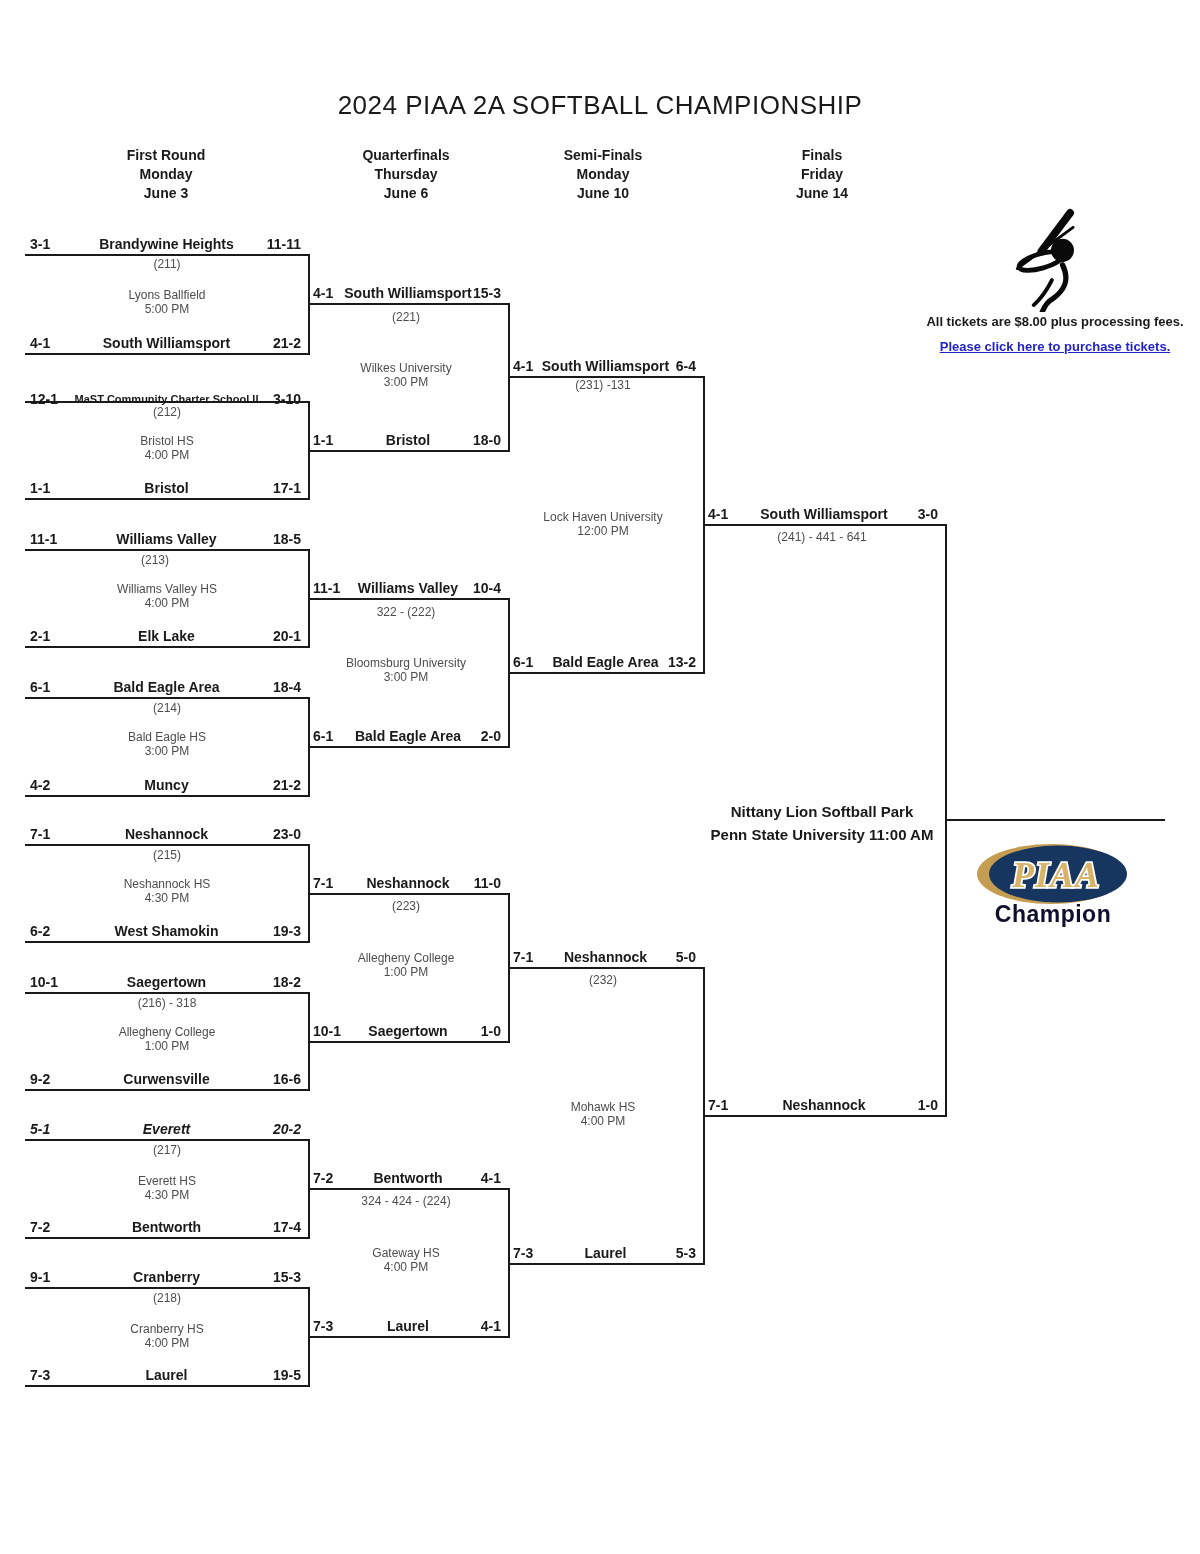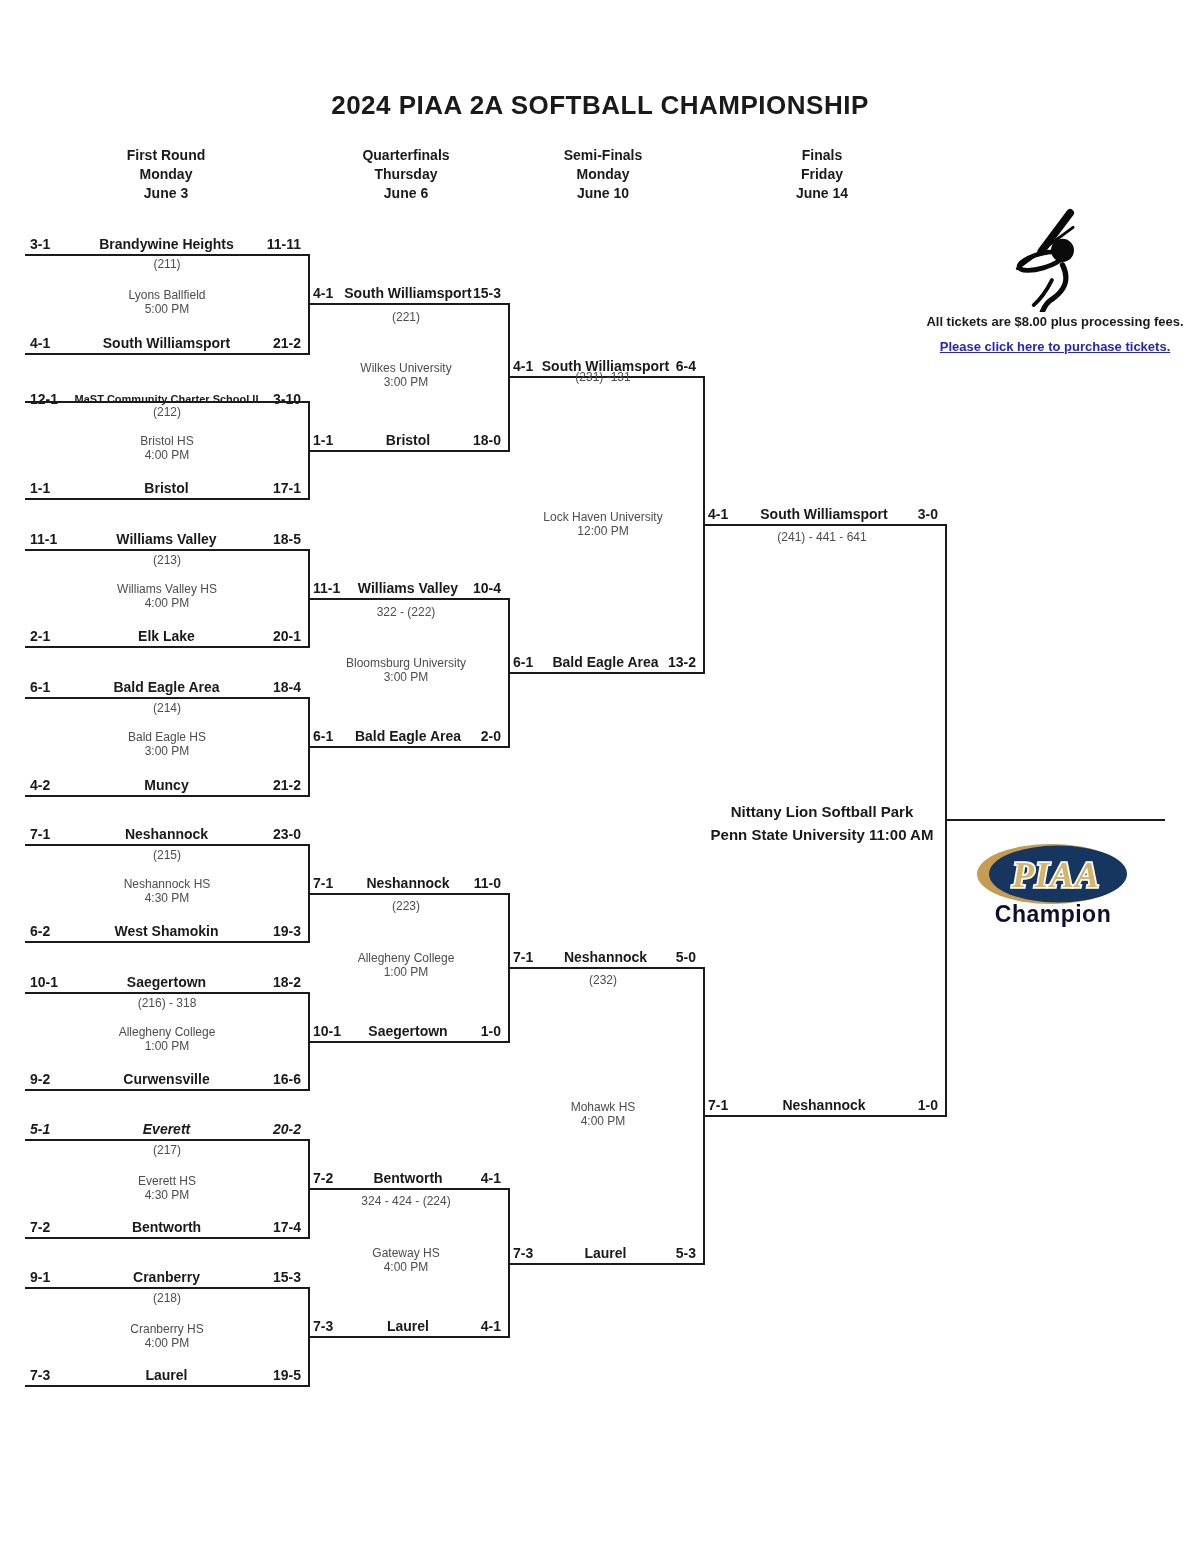--- a/index.html
+++ b/index.html
@@ -1,21 +1,21 @@
 <!DOCTYPE html>
 <html><head>
 <meta charset="utf-8">
 <style>
   html,body{margin:0;padding:0;background:#ffffff;}
   #stage{
     position:relative;width:1200px;height:1554px;background:#ffffff;
     font-family:"Liberation Sans","DejaVu Sans",sans-serif;color:#1a1a1a;overflow:hidden;
   }
   .title{position:absolute;left:0;top:90px;width:1200px;text-align:center;
-    font-size:26px;font-weight:bold;letter-spacing:0.5px;}
+    font-size:26px;font-weight:normal;letter-spacing:0.5px;}
   .round-header{position:absolute;width:200px;text-align:center;font-size:14px;
     font-weight:bold;line-height:19px;}
   .hline{position:absolute;height:2px;background:#1a1a1a;}
   .vline{position:absolute;width:2px;background:#1a1a1a;}
   .slot-label{position:absolute;height:19px;font-size:14px;font-weight:bold;line-height:19px;}
   .slot-label .seed{position:absolute;left:5px;bottom:0;}
   .slot-label .rec{position:absolute;right:7px;bottom:0;}
   .slot-label .team{position:absolute;left:0;right:0;bottom:0;text-align:center;}
   .slot-label .team.small{font-size:11px;}
   .note{position:absolute;text-align:center;font-size:12px;line-height:14px;color:#4d4d4d;}
@@ -284,21 +284,21 @@
       <div>Lyons Ballfield</div>
       <div>5:00 PM</div>
     </div>
     <div class="note" style="left: 57px; top: 405px; width: 220px;">
       <div>(212)</div>
     </div>
     <div class="note" style="left: 57px; top: 434px; width: 220px;">
       <div>Bristol HS</div>
       <div>4:00 PM</div>
     </div>
-    <div class="note" style="left: 57px; top: 553px; width: 220px;">
+    <div class="note" style="left: 45px; top: 553px; width: 220px;">
       <div>(213)</div>
     </div>
     <div class="note" style="left: 57px; top: 582px; width: 220px;">
       <div>Williams Valley HS</div>
       <div>4:00 PM</div>
     </div>
     <div class="note" style="left: 57px; top: 701px; width: 220px;">
       <div>(214)</div>
     </div>
     <div class="note" style="left: 57px; top: 730px; width: 220px;">
@@ -354,21 +354,21 @@
       <div>Allegheny College</div>
       <div>1:00 PM</div>
     </div>
     <div class="note" style="left: 296px; top: 1194px; width: 220px;">
       <div>324 - 424 - (224)</div>
     </div>
     <div class="note" style="left: 296px; top: 1246px; width: 220px;">
       <div>Gateway HS</div>
       <div>4:00 PM</div>
     </div>
-    <div class="note" style="left: 493px; top: 370px; width: 220px;">
+    <div class="note" style="left: 493px; top: 378px; width: 220px;">
       <div>(231) -131</div>
     </div>
     <div class="note" style="left: 493px; top: 510px; width: 220px;">
       <div>Lock Haven University</div>
       <div>12:00 PM</div>
     </div>
     <div class="note" style="left: 493px; top: 973px; width: 220px;">
       <div>(232)</div>
     </div>
     <div class="note" style="left: 493px; top: 1100px; width: 220px;">

